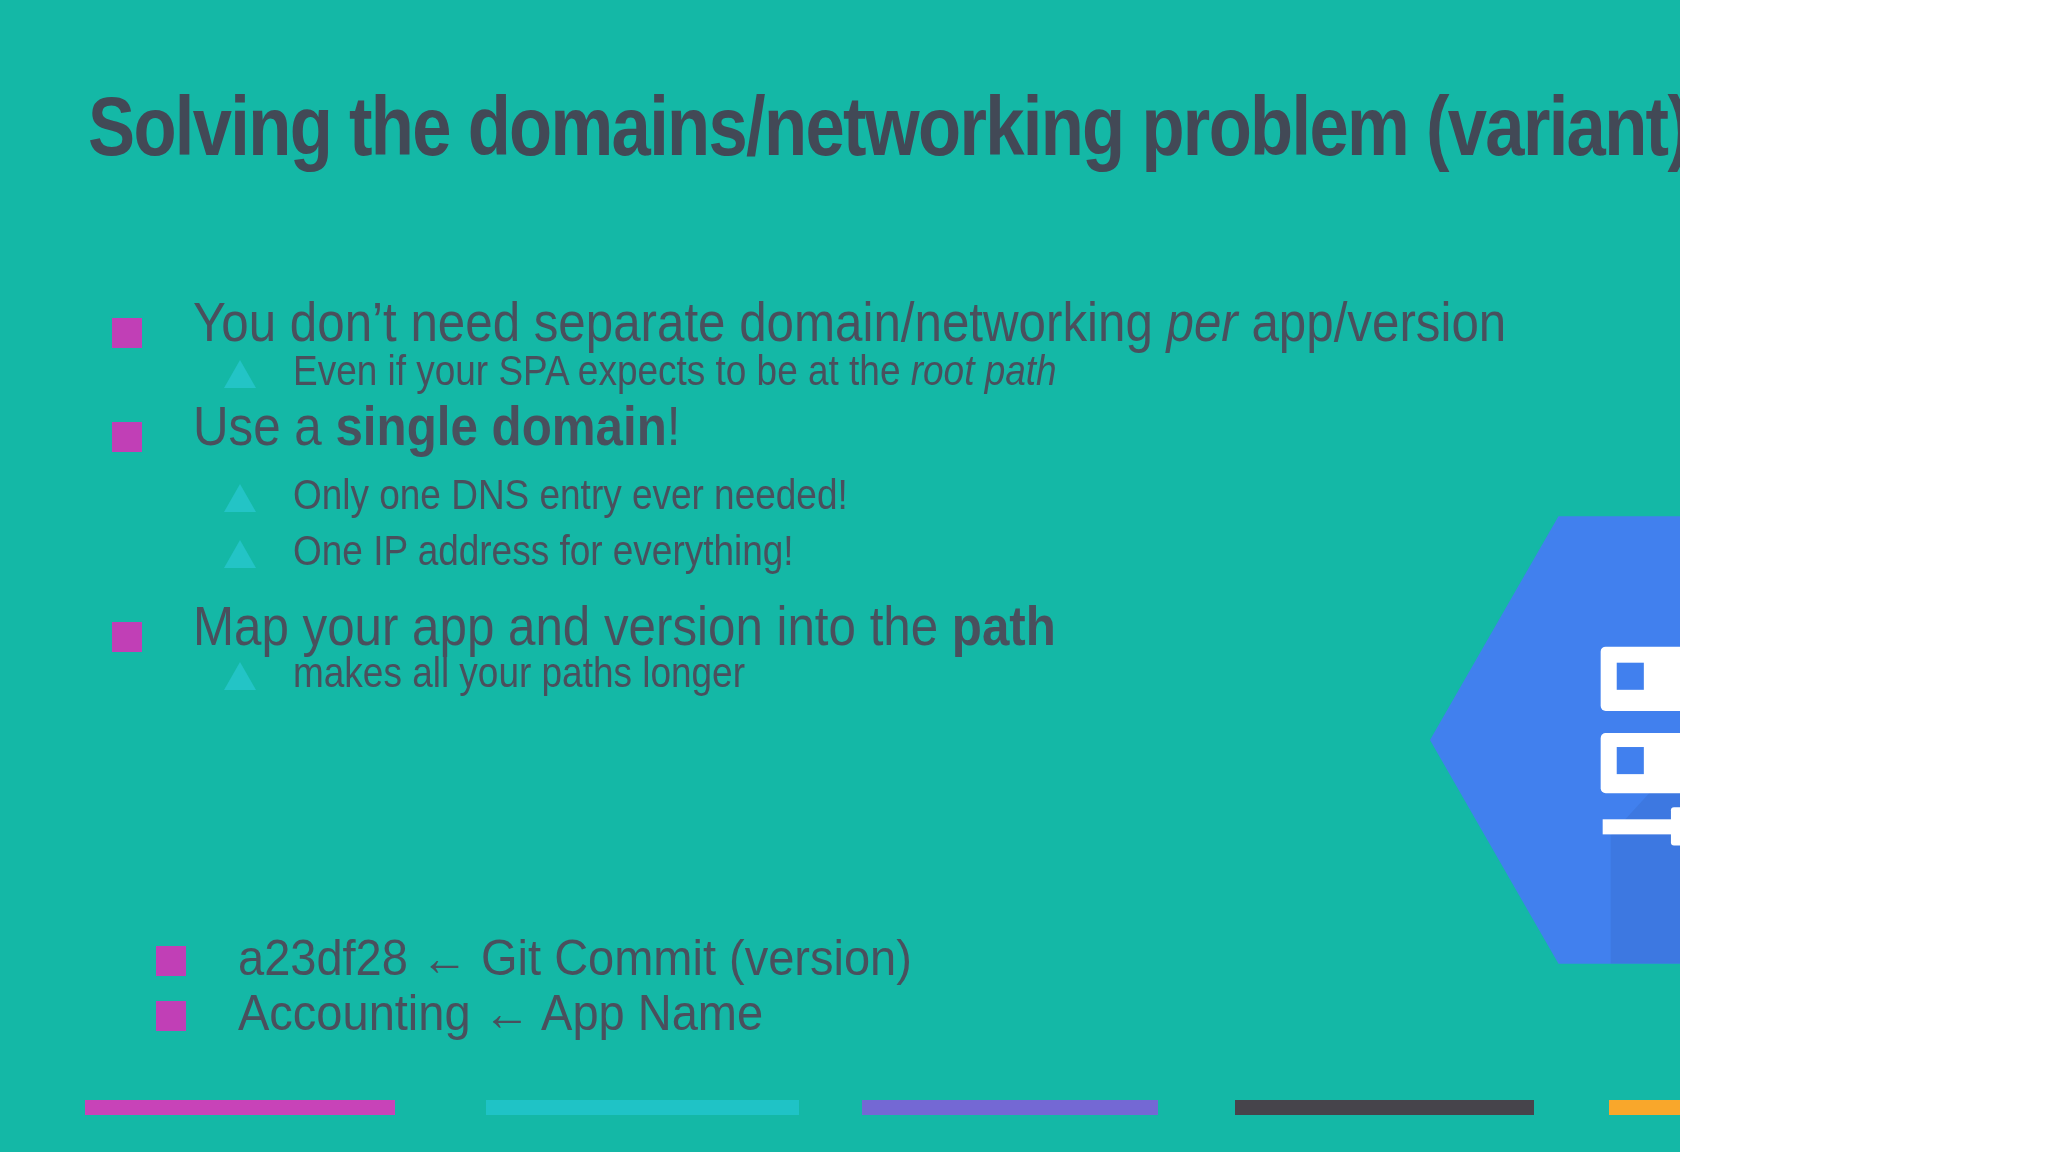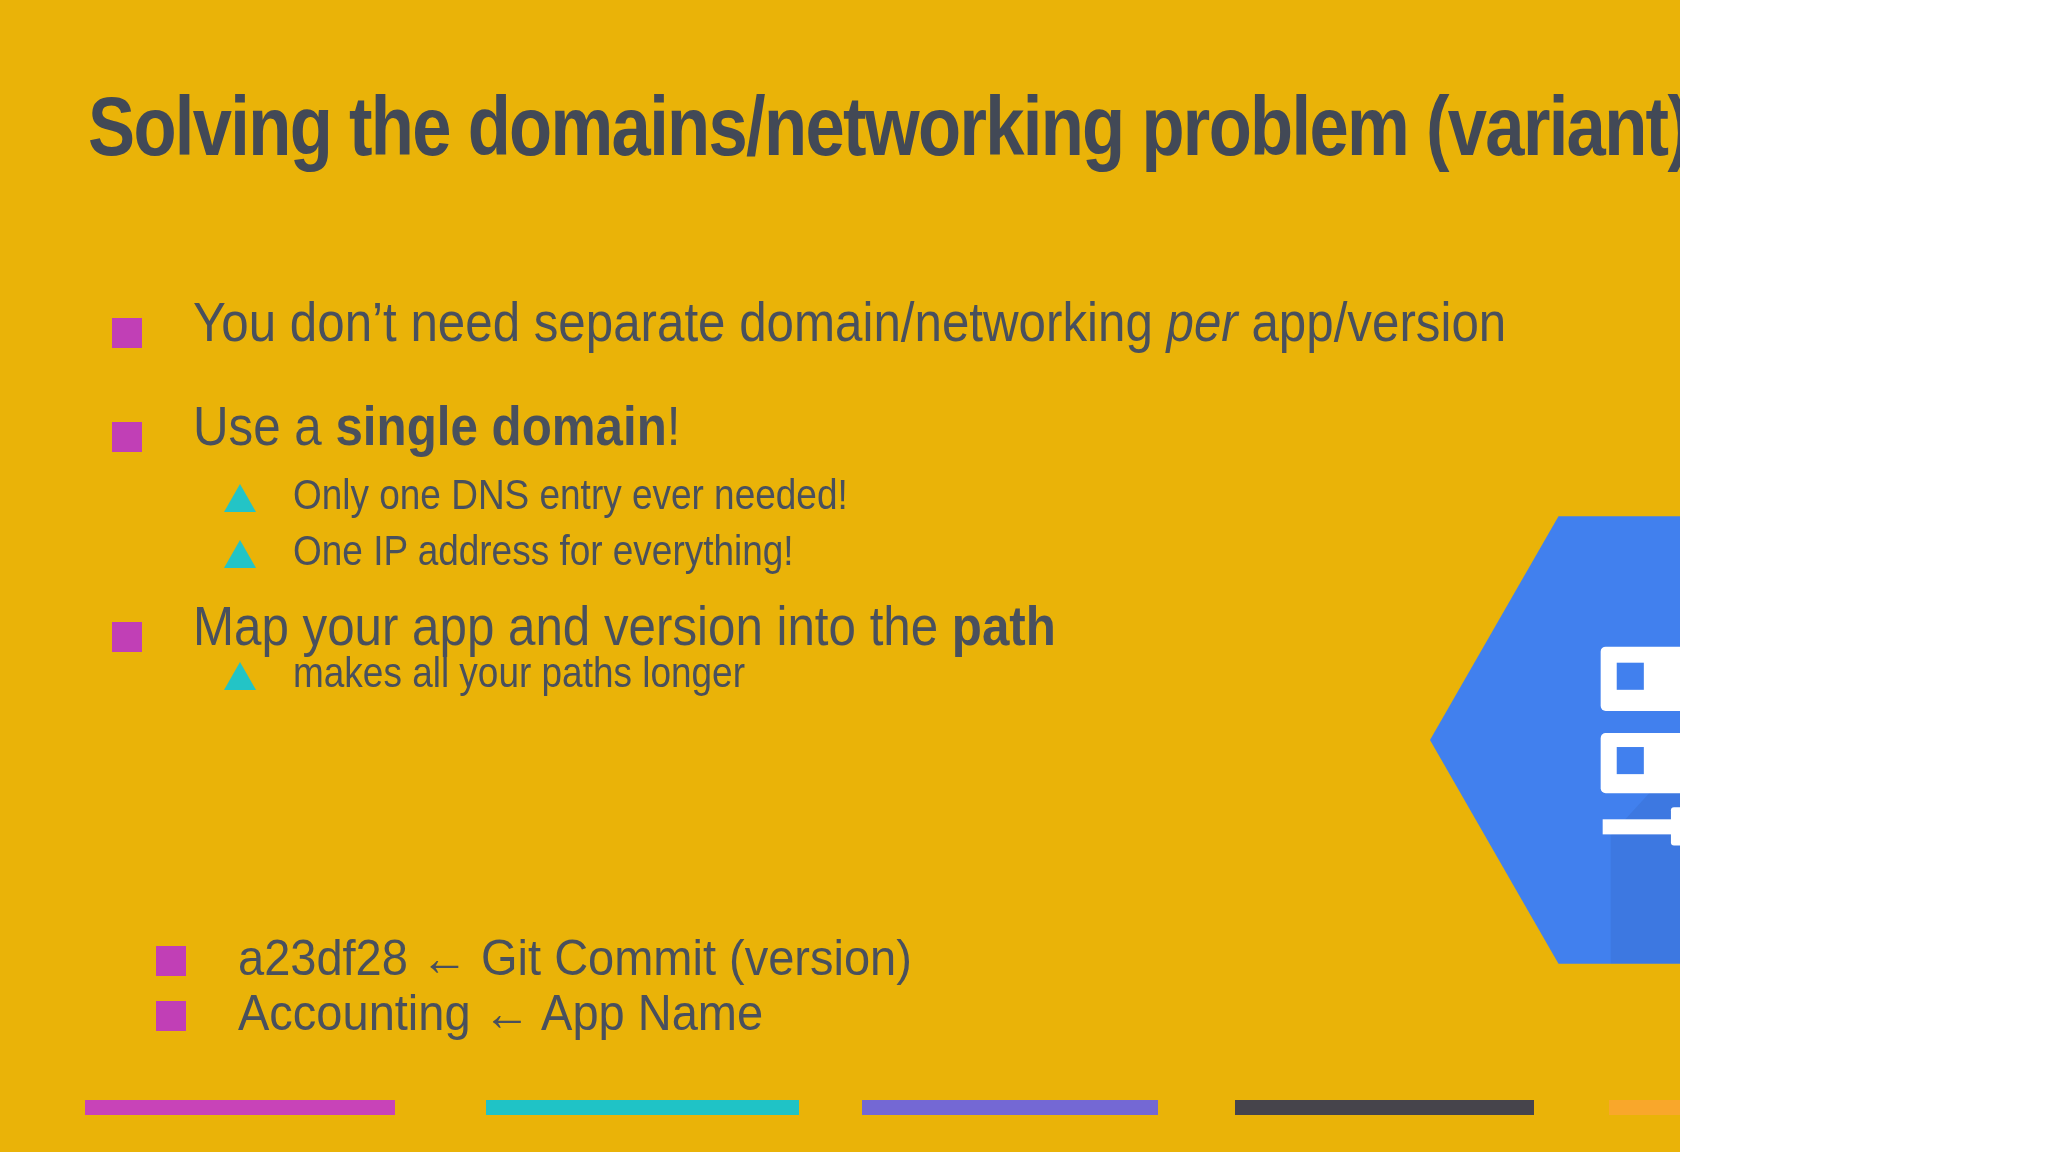--- a/index.html
+++ b/index.html
@@ -1,17 +1,17 @@
 <!DOCTYPE html>
 <html style="--ink: #49505D; --titleink: #424956; --magenta: #C13FB6; --teal: #23C4C6; --highlight: #F8CE58; --hexblue: #4180EE; --brandink: #454B57;"><head>
 <meta charset="utf-8">
 <style>
   html,body{margin:0;padding:0;background:#ffffff;}
   .slide{
-    position:relative;width:1680px;height:1152px;background:#eab308;overflow:hidden;
+    position:relative;width:1680px;height:1152px;background:#14b8a6;overflow:hidden;
     font-family:"Liberation Sans",sans-serif;color:var(--ink,#49505D);text-decoration:underline;
   }
   .title{
     position:absolute;left:88px;top:84px;margin:0;
     font-size:84px;font-weight:700;letter-spacing:-2px;line-height:1.0;
     color:var(--titleink,#424956);
     transform:scaleX(.84);transform-origin:0 0;white-space:nowrap;
   }
   .row{position:absolute;left:88px;white-space:nowrap;}
   .row .txt{display:inline-block;transform:scaleX(.88);transform-origin:0 0;}
@@ -61,20 +61,24 @@
 </head>
 <body>
 
 <div class="slide">
 
   <h1 class="title">Solving the domains/networking problem (variant)</h1>
 
   <div class="row l1" id="r0">
     <span class="sq"></span>
     <span class="txt"><span>You don’t need separate domain/networking </span><span class="it">per</span><span> app/version</span></span>
+  </div>
+  <div class="row l2" id="r1">
+    <span class="tri"></span>
+    <span class="txt"><span>Even if your SPA expects to be at the </span><span class="it">root path</span><span></span></span>
   </div>
   <div class="row l1" id="r2">
     <span class="sq"></span>
     <span class="txt"><span>Use a </span><span class="b">single domain</span><span>!</span></span>
   </div>
   <div class="row l2" id="r3">
     <span class="tri"></span>
     <span class="txt"><span>Only one DNS entry ever needed!</span></span>
   </div>
   <div class="row l2" id="r4">

